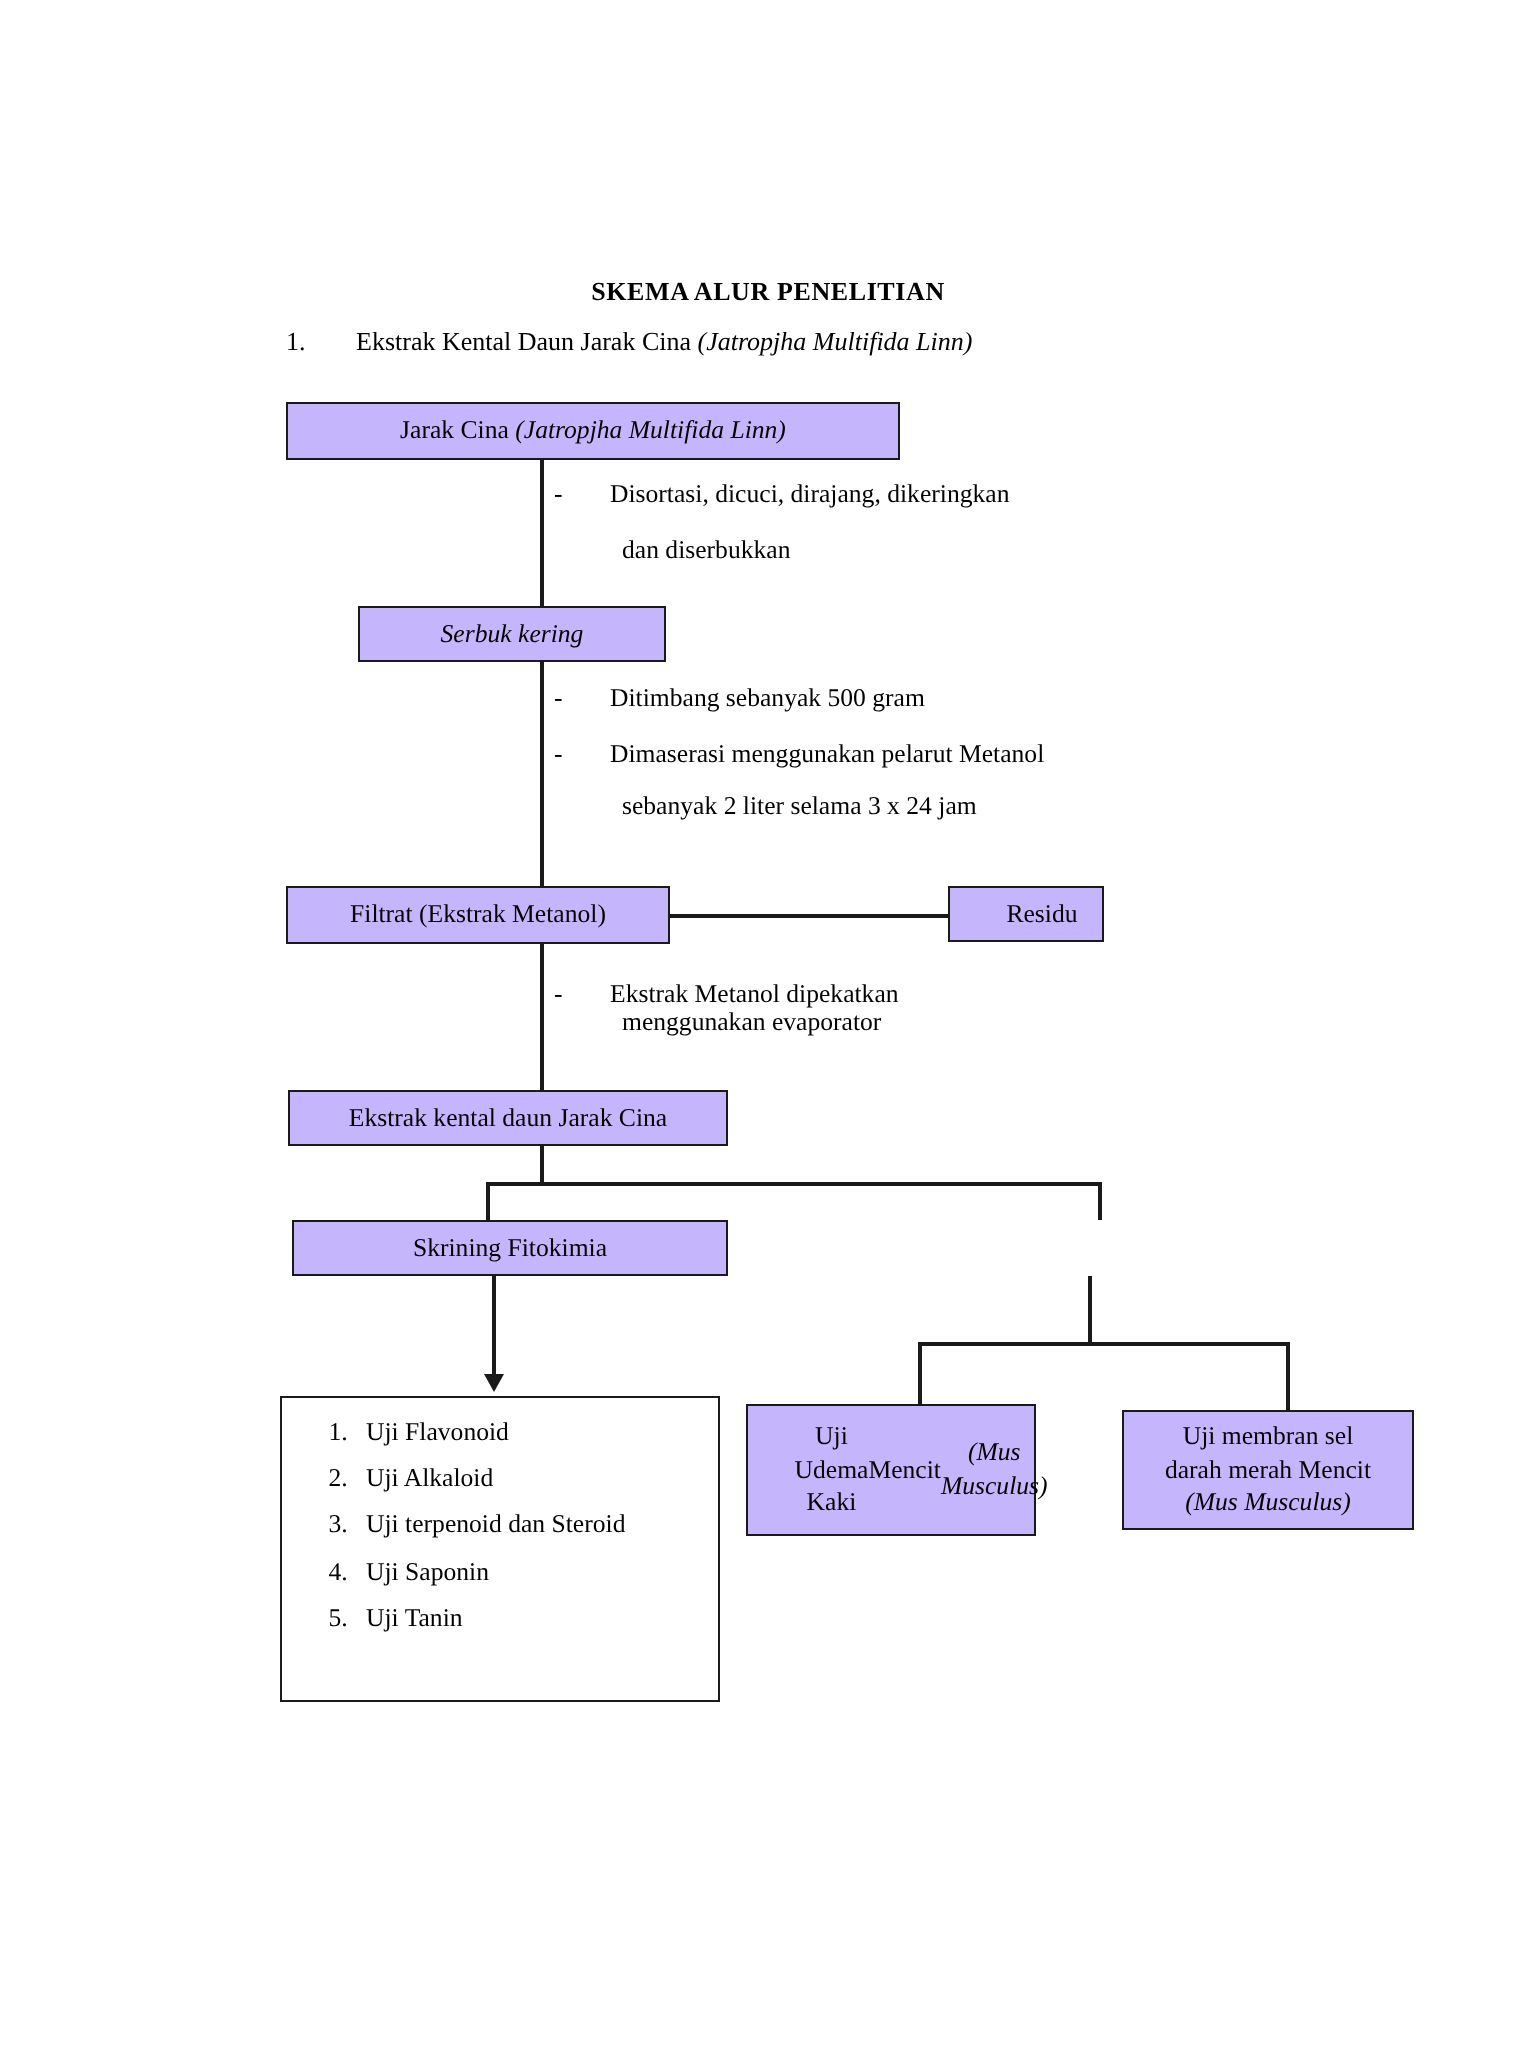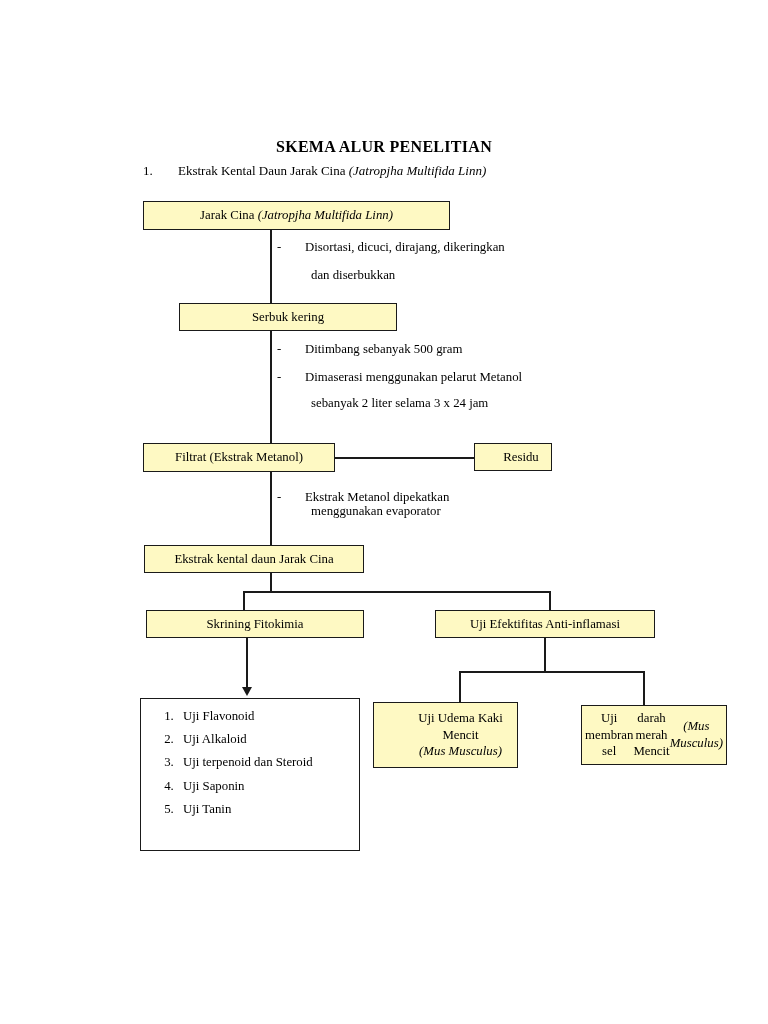--- a/index.html
+++ b/index.html
@@ -21,59 +21,59 @@
     width: 768px;
     height: 1024px;
   }
   .abs { position: absolute; }
 
   
   #doc-title {
     left: 0; top: 138px;
     width: 768px;
     text-align: center;
-    font-size: 16px;
+    font-size: 13px;
     font-weight: bold;
     letter-spacing: 0.3px;
   }
   #section-number {
     left: 143px; top: 163px;
     font-size: 13px;
   }
   #section-heading {
     left: 178px; top: 163px;
     font-size: 13px;
     white-space: nowrap;
   }
   .ital { font-style: italic; text-align: center; }
 
   
   .node {
     box-sizing: border-box;
     border: 1.4px solid #1a1a1a;
-    background: #fef9c3;
+    background: #c4b5fd;
     font-size: 12.8px;
     display: flex;
     align-items: center;
     justify-content: center;
     text-align: center;
     line-height: 1.32;
     z-index: 3;
   }
   .node.center-text { padding: 0 6px; }
 
   #node-jarak-cina  { left: 143px; top: 201px; width: 307px; height: 29px; }
-  #node-serbuk      { left: 179px; top: 303px; width: 218px; height: 28px; }
+  #node-serbuk      { left: 179px; top: 303px; width: 154px; height: 28px; font-style: italic; }
   #node-filtrat     { left: 143px; top: 443px; width: 192px; height: 29px; }
   #node-residu      { left: 474px; top: 443px; width: 78px;  height: 28px; padding-left: 22px; }
   #node-ekstrak     { left: 144px; top: 545px; width: 220px; height: 28px; }
   #node-skrining    { left: 146px; top: 610px; width: 218px; height: 28px; }
   #node-uji-efek    { left: 435px; top: 610px; width: 220px; height: 28px; }
-  #node-udema       { left: 373px; top: 702px; width: 145px; height: 66px; flex-direction: column; padding-left: 36px; }
-  #node-membran     { left: 561px; top: 705px; width: 146px; height: 60px; flex-direction: row; margin-left: 20px; }
+  #node-udema       { left: 373px; top: 702px; width: 145px; height: 66px; flex-direction: row; padding-left: 36px; }
+  #node-membran     { left: 561px; top: 705px; width: 146px; height: 60px; flex-direction: column; }
 
   #node-list {
     left: 140px; top: 698px; width: 220px; height: 153px;
     box-sizing: border-box;
     border: 1.4px solid #1a1a1a;
     background: #ffffff;
     z-index: 3;
   }
   #node-list ol {
     margin: 0;
@@ -183,23 +183,20 @@
   </div>
 
   <div class="abs node center-text" id="node-ekstrak">
     <span>Ekstrak kental daun  Jarak Cina</span>
   </div>
 
   <div class="abs node center-text" id="node-skrining">
     <span>Skrining Fitokimia</span>
   </div>
 
-  <div class="abs node center-text" id="node-uji-efek">
-    <span>Uji Efektifitas Anti-inflamasi</span>
-  </div>
 
   <div class="abs node center-text" id="node-udema">
     <span class="node-line">Uji Udema Kaki</span>
     <span class="node-line">Mencit</span>
     <span class="node-line ital">(Mus Musculus)</span>
   </div>
 
   <div class="abs node center-text" id="node-membran">
     <span class="node-line">Uji membran sel</span>
     <span class="node-line">darah merah Mencit</span>

